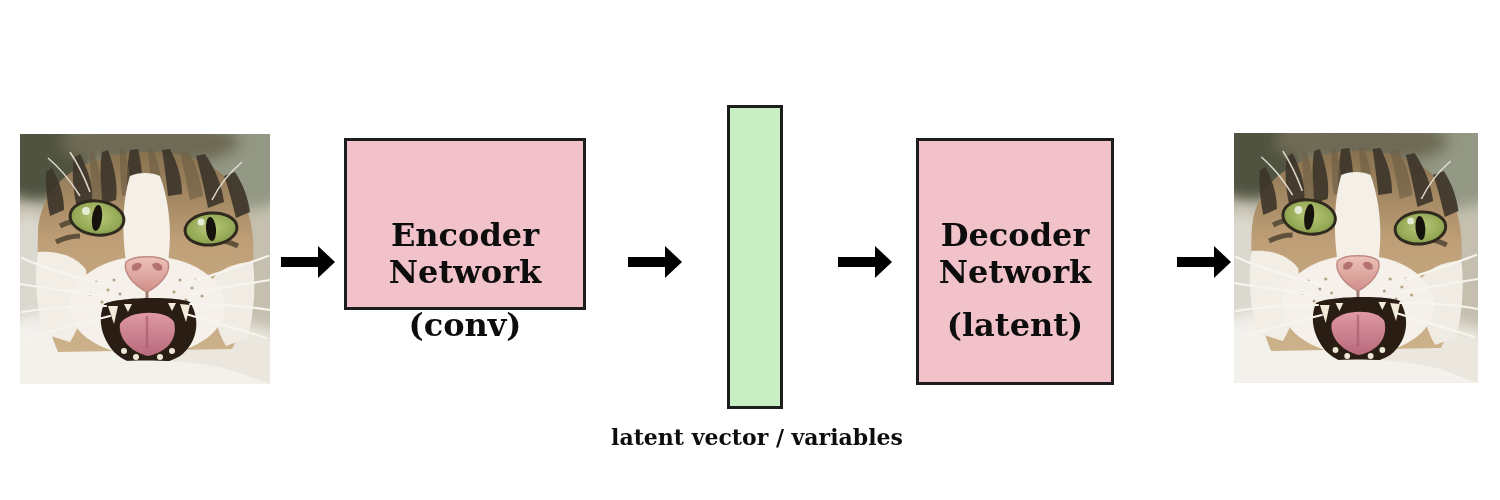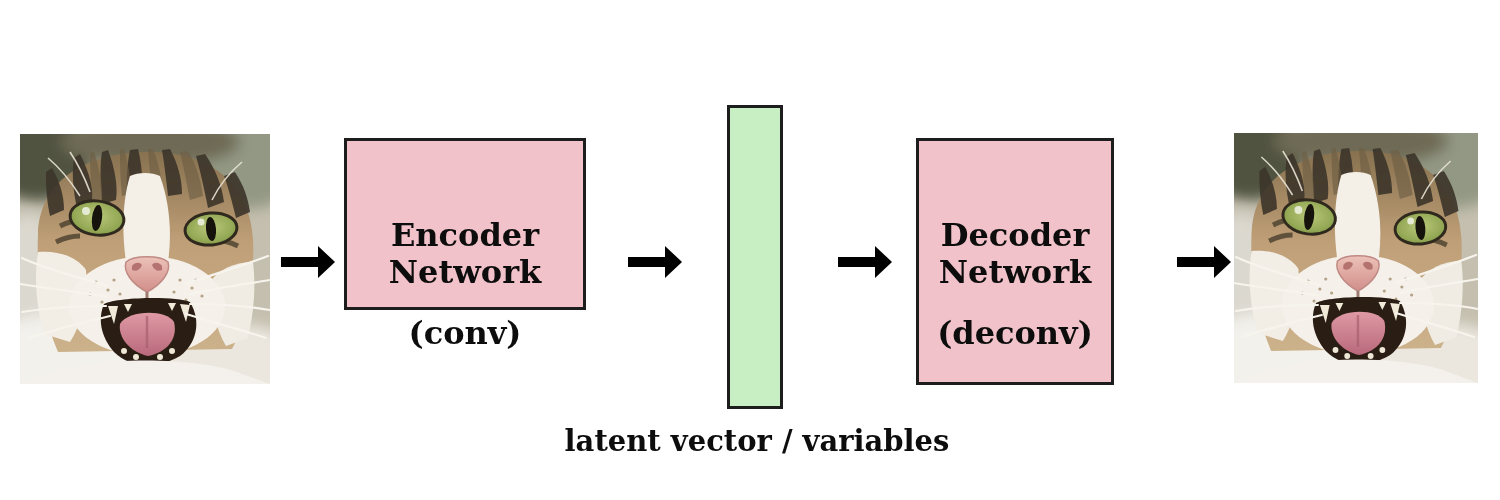--- a/index.html
+++ b/index.html
@@ -22,21 +22,21 @@
     box-sizing: border-box;
     border: 3px solid var(--outline, #1d1d1d);
     background: var(--box-fill, #f1c2c9);
     text-align: center;
     font-weight: bold;
     font-size: 32px;
     line-height: 37px;
     padding-top: 76px;
   }
   .net-box .box-line { display: block; }
-  .net-box .box-subtitle { display: block; margin-top: 24px; }
+  .net-box .box-subtitle { display: block; margin-top: 16px; }
   .box-encoder { left: 344px; top: 138px; width: 242px; height: 172px; }
   .box-decoder { left: 916px; top: 138px; width: 198px; height: 247px; }
   .latent-bar {
     position: absolute;
     left: 727px; top: 105px;
     width: 56px; height: 304px;
     box-sizing: border-box;
     border: 3px solid var(--outline, #1d1d1d);
     background: var(--latent-fill, #c7efc3);
   }
@@ -46,21 +46,21 @@
   .arrow-1 { left: 281px; }
   .arrow-2 { left: 628px; }
   .arrow-3 { left: 838px; }
   .arrow-4 { left: 1177px; }
   .caption {
     position: absolute;
     left: 757px; top: 424px;
     transform: translateX(-50%);
     white-space: nowrap;
     font-weight: bold;
-    font-size: 29px;
+    font-size: 22px;
   }
   .cat-left  { left: 20px;   top: 134px; width: 250px; height: 250px; }
   .cat-right { left: 1234px; top: 133px; width: 244px; height: 250px; }
   .svg-defs { position: absolute; width: 0; height: 0; overflow: hidden; }
 </style>
 </head>
 <body>
 
 <svg class="svg-defs" aria-hidden="true">
   <defs>
@@ -210,21 +210,21 @@
 
   <div class="flow-arrow arrow-3">
     <svg width="54" height="36" viewBox="0 0 54 36">
         <polygon points="0,13 37,13 37,2 54,18 37,34 37,23 0,23"></polygon>
       </svg>
   </div>
 
   <div class="net-box box-decoder">
     <span class="box-line">Decoder</span>
     <span class="box-line">Network</span>
-    <span class="box-subtitle">(deconv)</span>
+    <span class="box-subtitle">(latent)</span>
   </div>
 
   <div class="flow-arrow arrow-4">
     <svg width="54" height="36" viewBox="0 0 54 36">
         <polygon points="0,13 37,13 37,2 54,18 37,34 37,23 0,23"></polygon>
       </svg>
   </div>
 
   <div class="photo cat-right">
     <svg viewBox="0 0 250 250" preserveAspectRatio="none">

